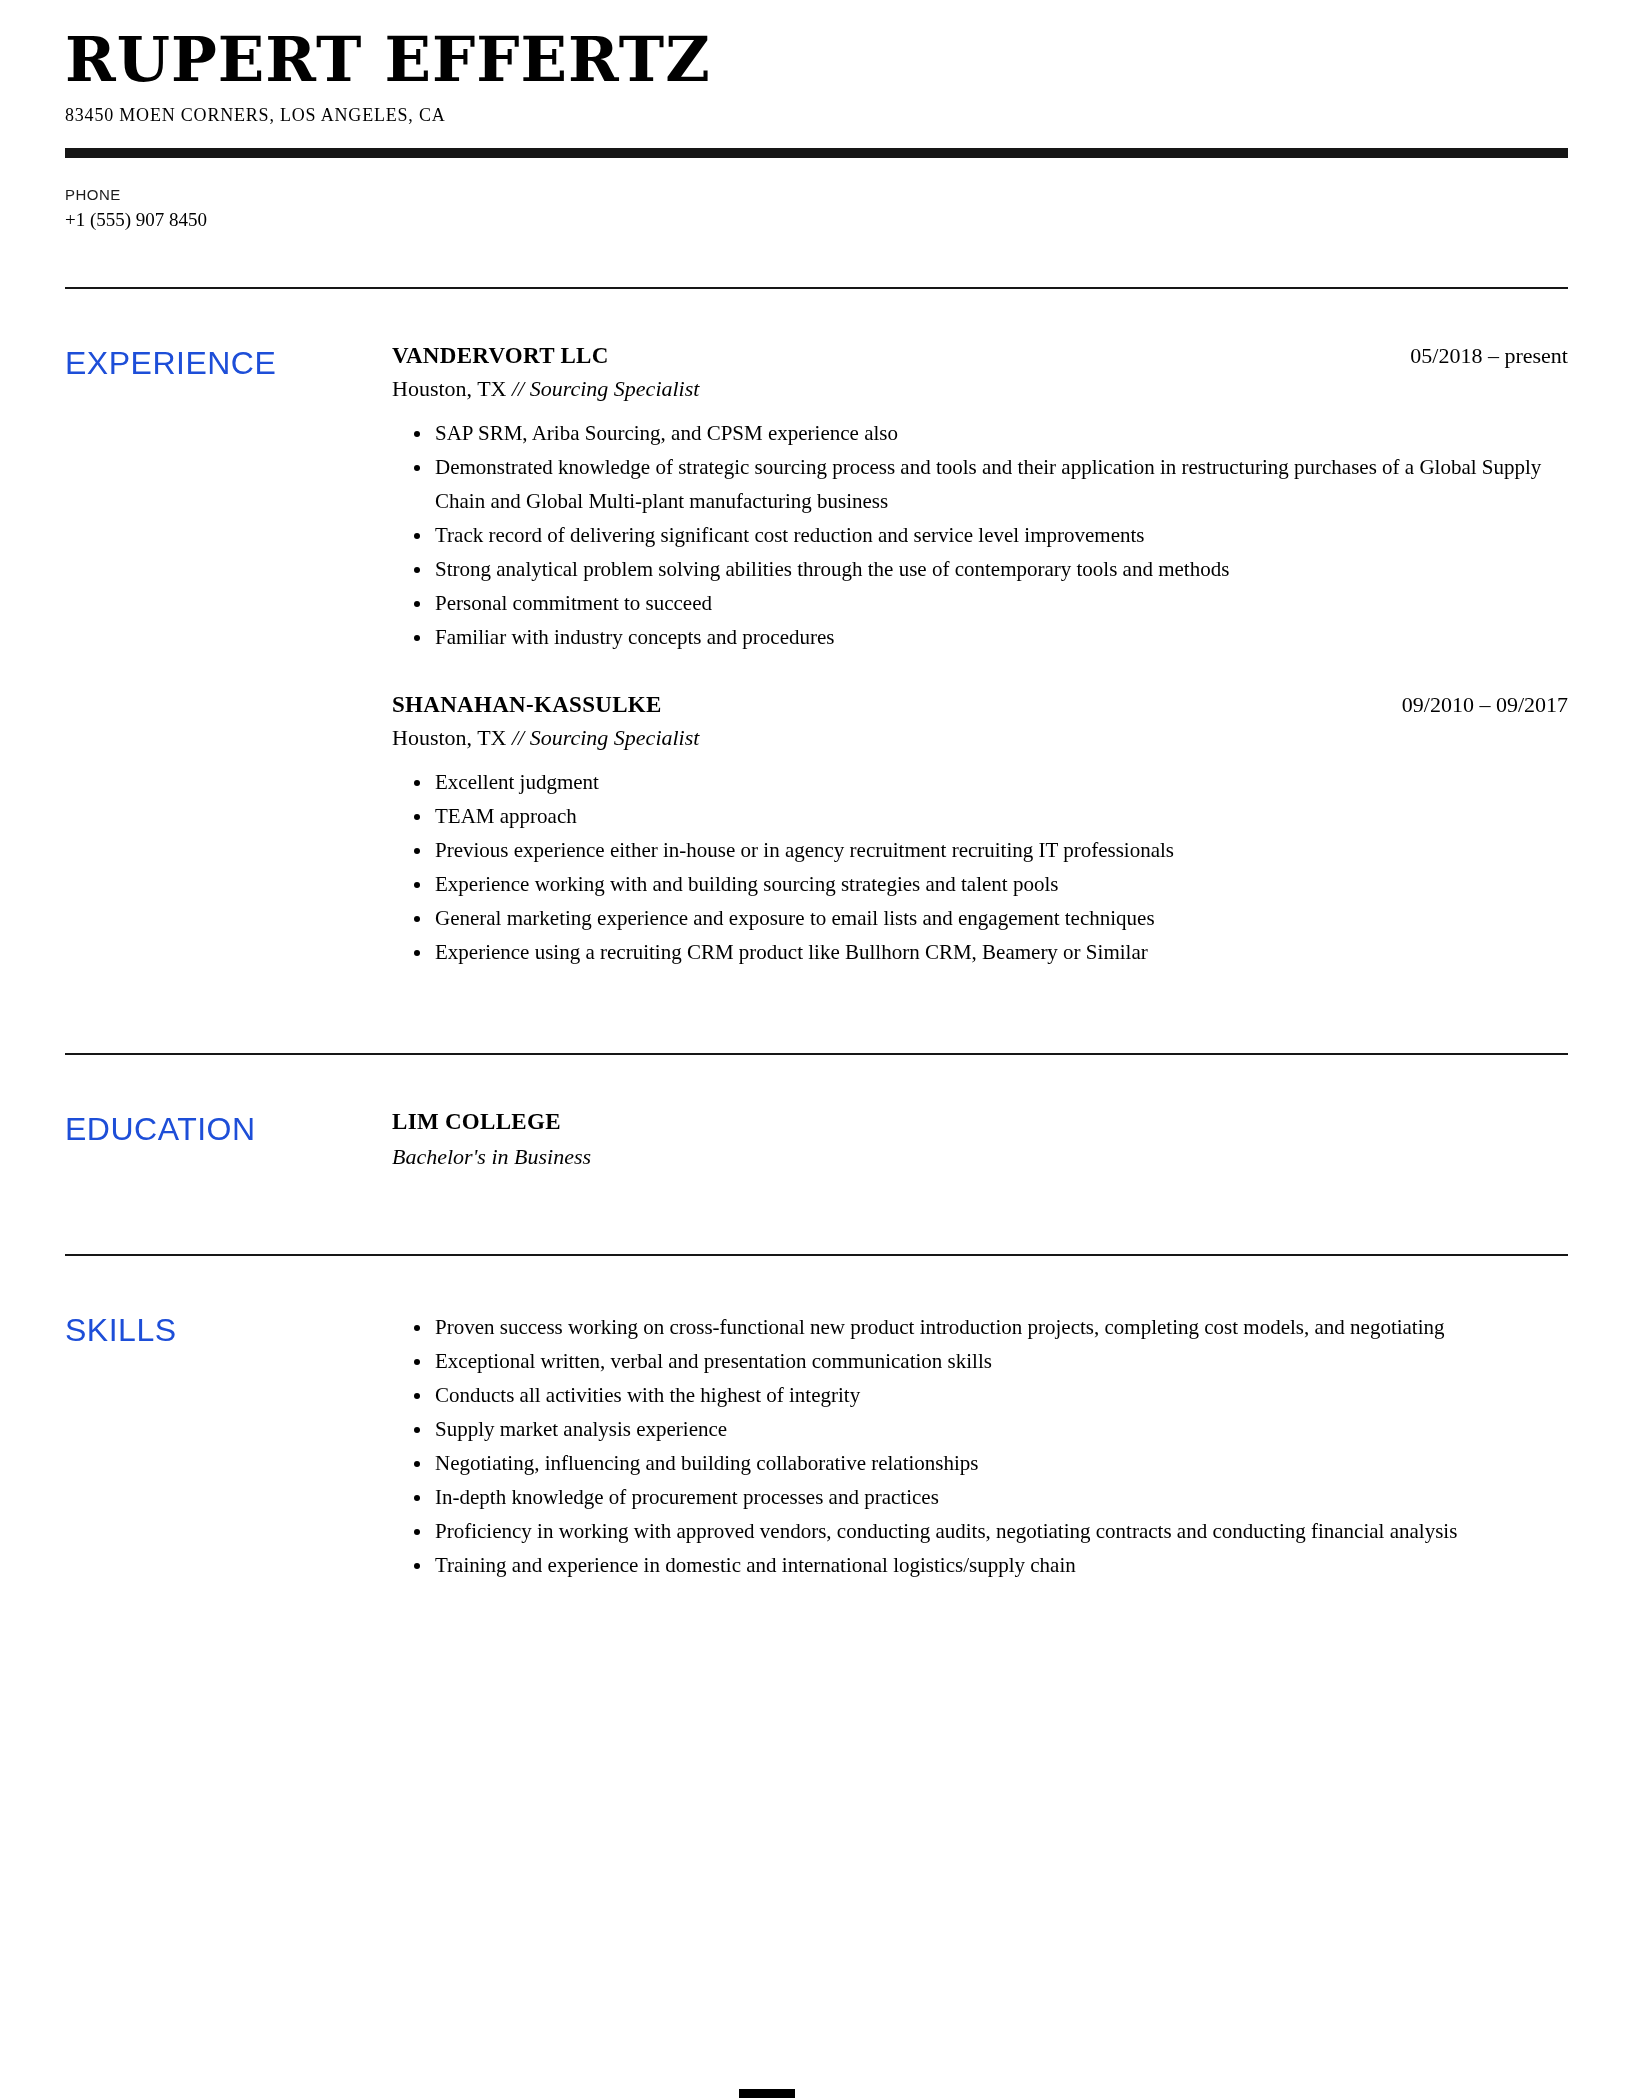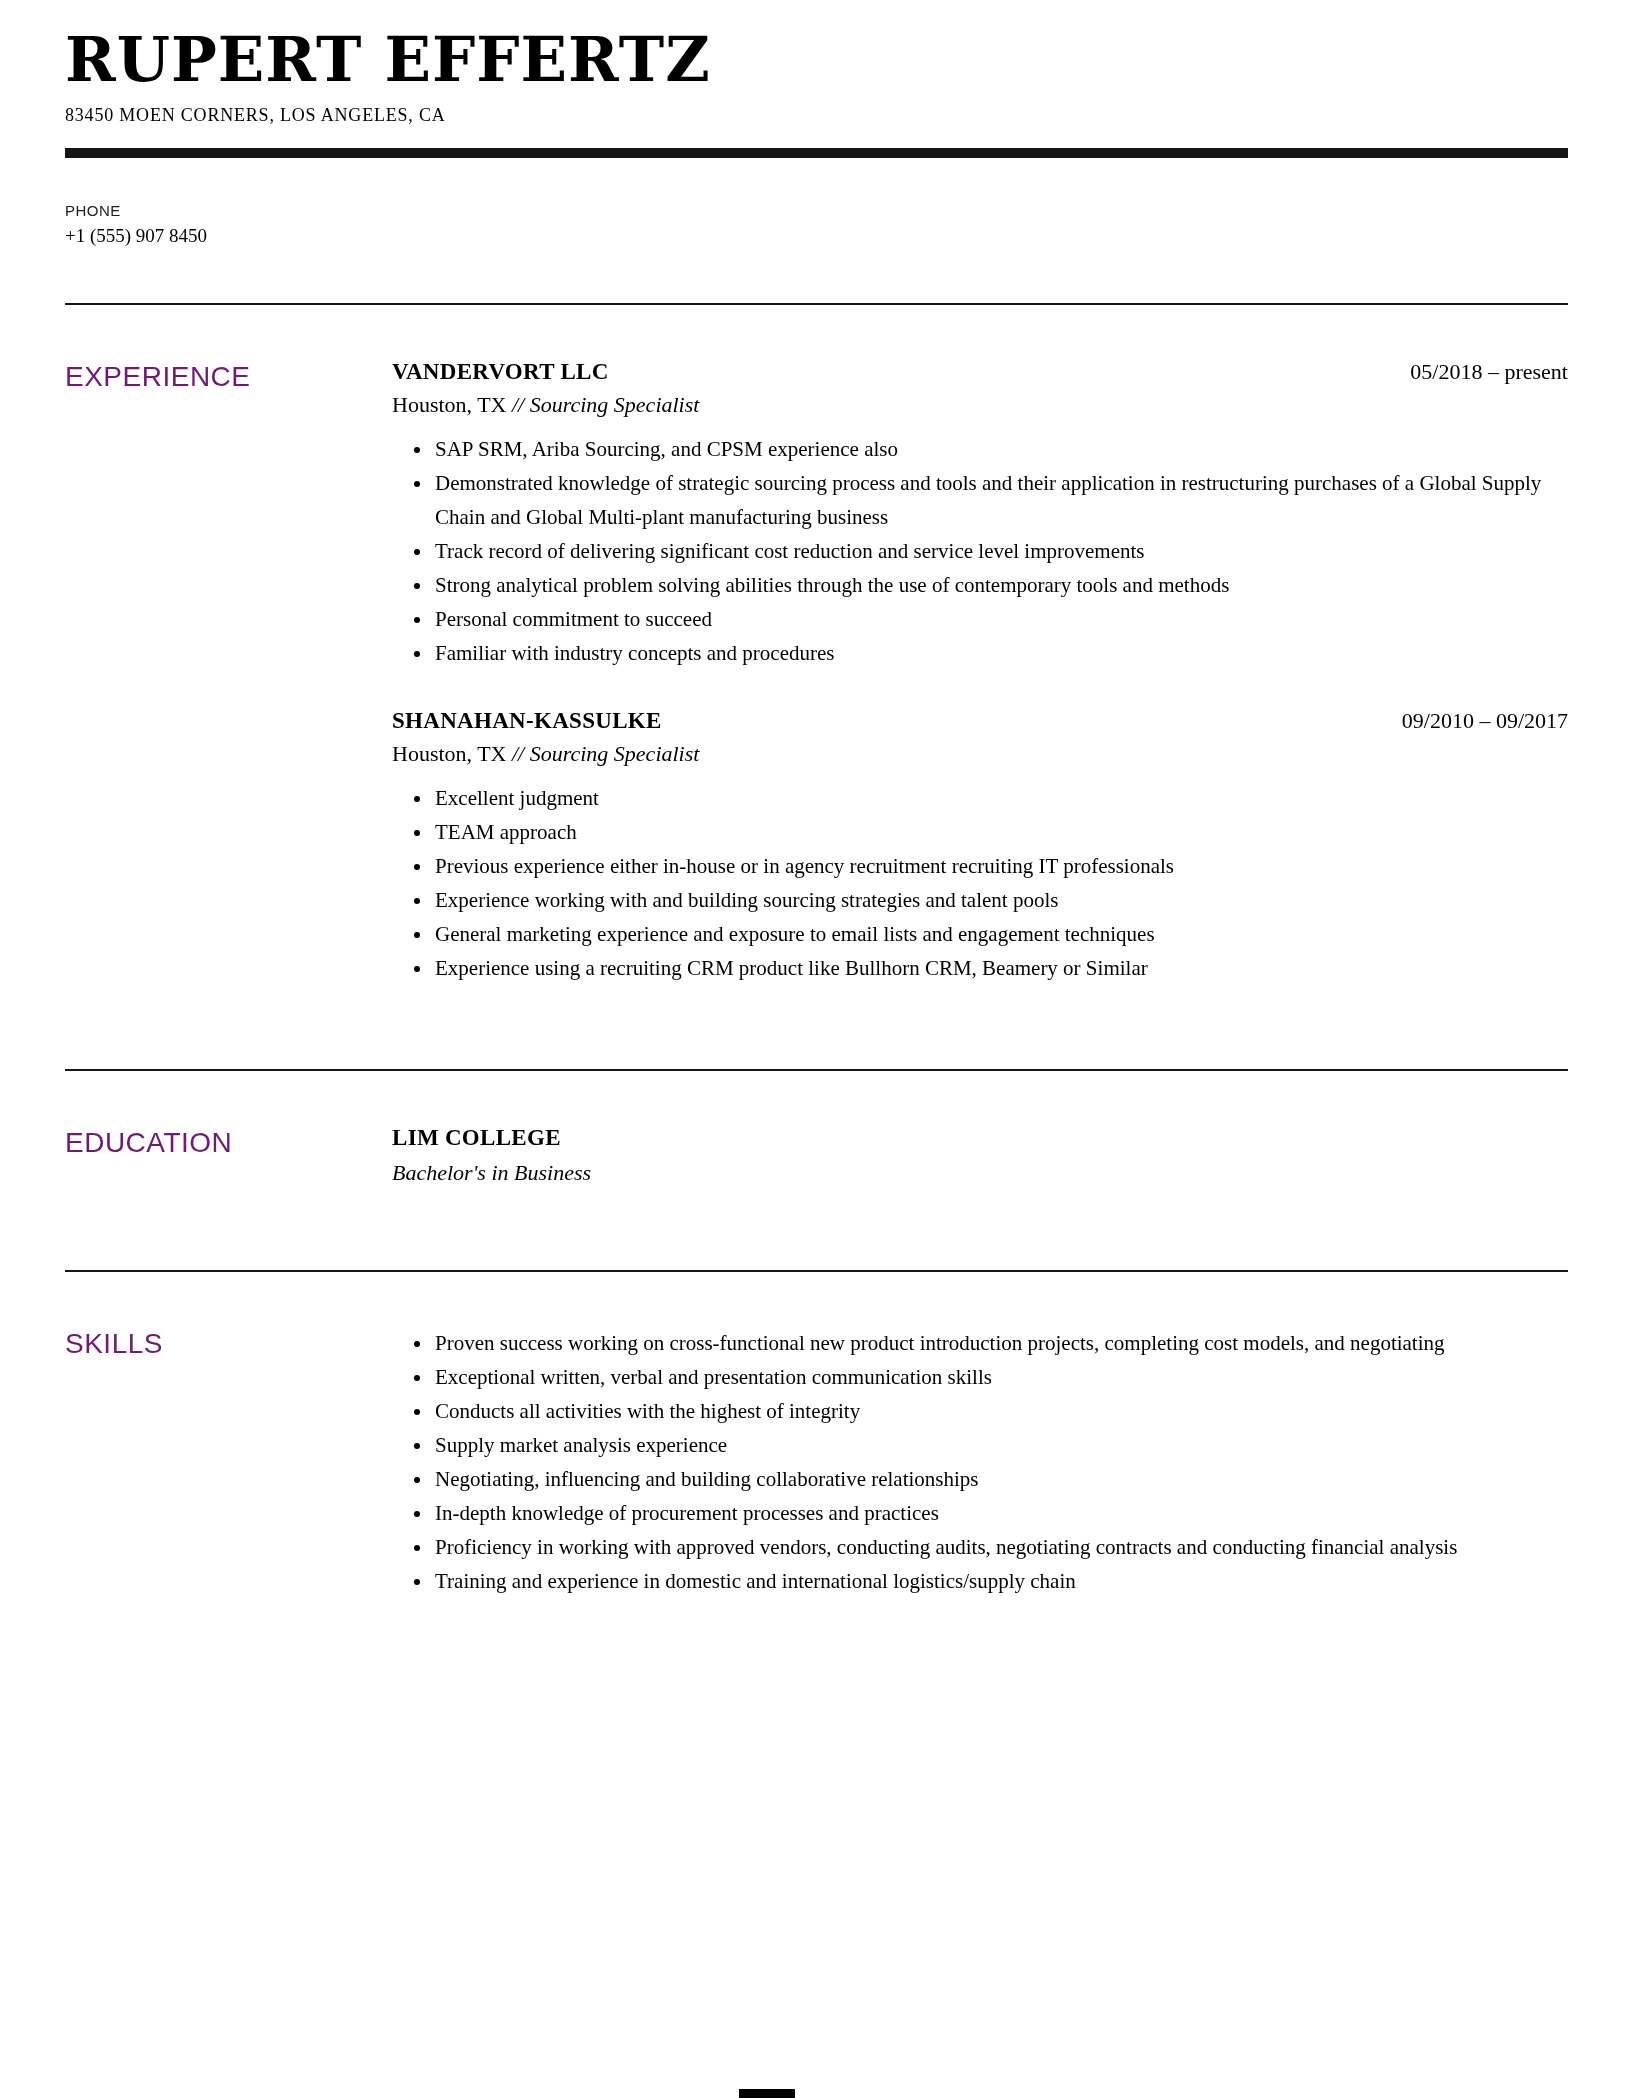--- a/index.html
+++ b/index.html
@@ -26,44 +26,44 @@
     font-size: 18px;
     letter-spacing: 0.8px;
     margin-top: 12px;
   }
   .thick-rule {
     height: 10px;
     background: #161616;
     margin-top: 22px;
   }
 
-  .contact { margin-top: 44px; }
+  .contact { margin-top: 28px; }
   .contact-label {
     font-family: "Liberation Sans", sans-serif;
     font-size: 15px;
     letter-spacing: 0.5px;
     color: #1c1c1c;
   }
   .contact-value { font-size: 19px; margin-top: 6px; }
 
   hr.thin-rule {
     border: none;
     border-top: 2px solid #161616;
     margin: 56px 0 0 0;
   }
   hr.thin-rule.later { margin-top: 84px; }
 
   .row { display: flex; margin-top: 54px; }
   .col-label {
     flex: 0 0 327px;
     width: 327px;
     font-family: "Liberation Sans", sans-serif;
-    font-size: 28px;
+    font-size: 32px;
     letter-spacing: 0.5px;
-    color: #701a75;
+    color: #1d4ed8;
     padding-top: 2px;
   }
   .col-content { flex: 1; min-width: 0; }
 
   .job + .job { margin-top: 38px; }
   .job-head {
     display: flex;
     justify-content: space-between;
     align-items: baseline;
   }

